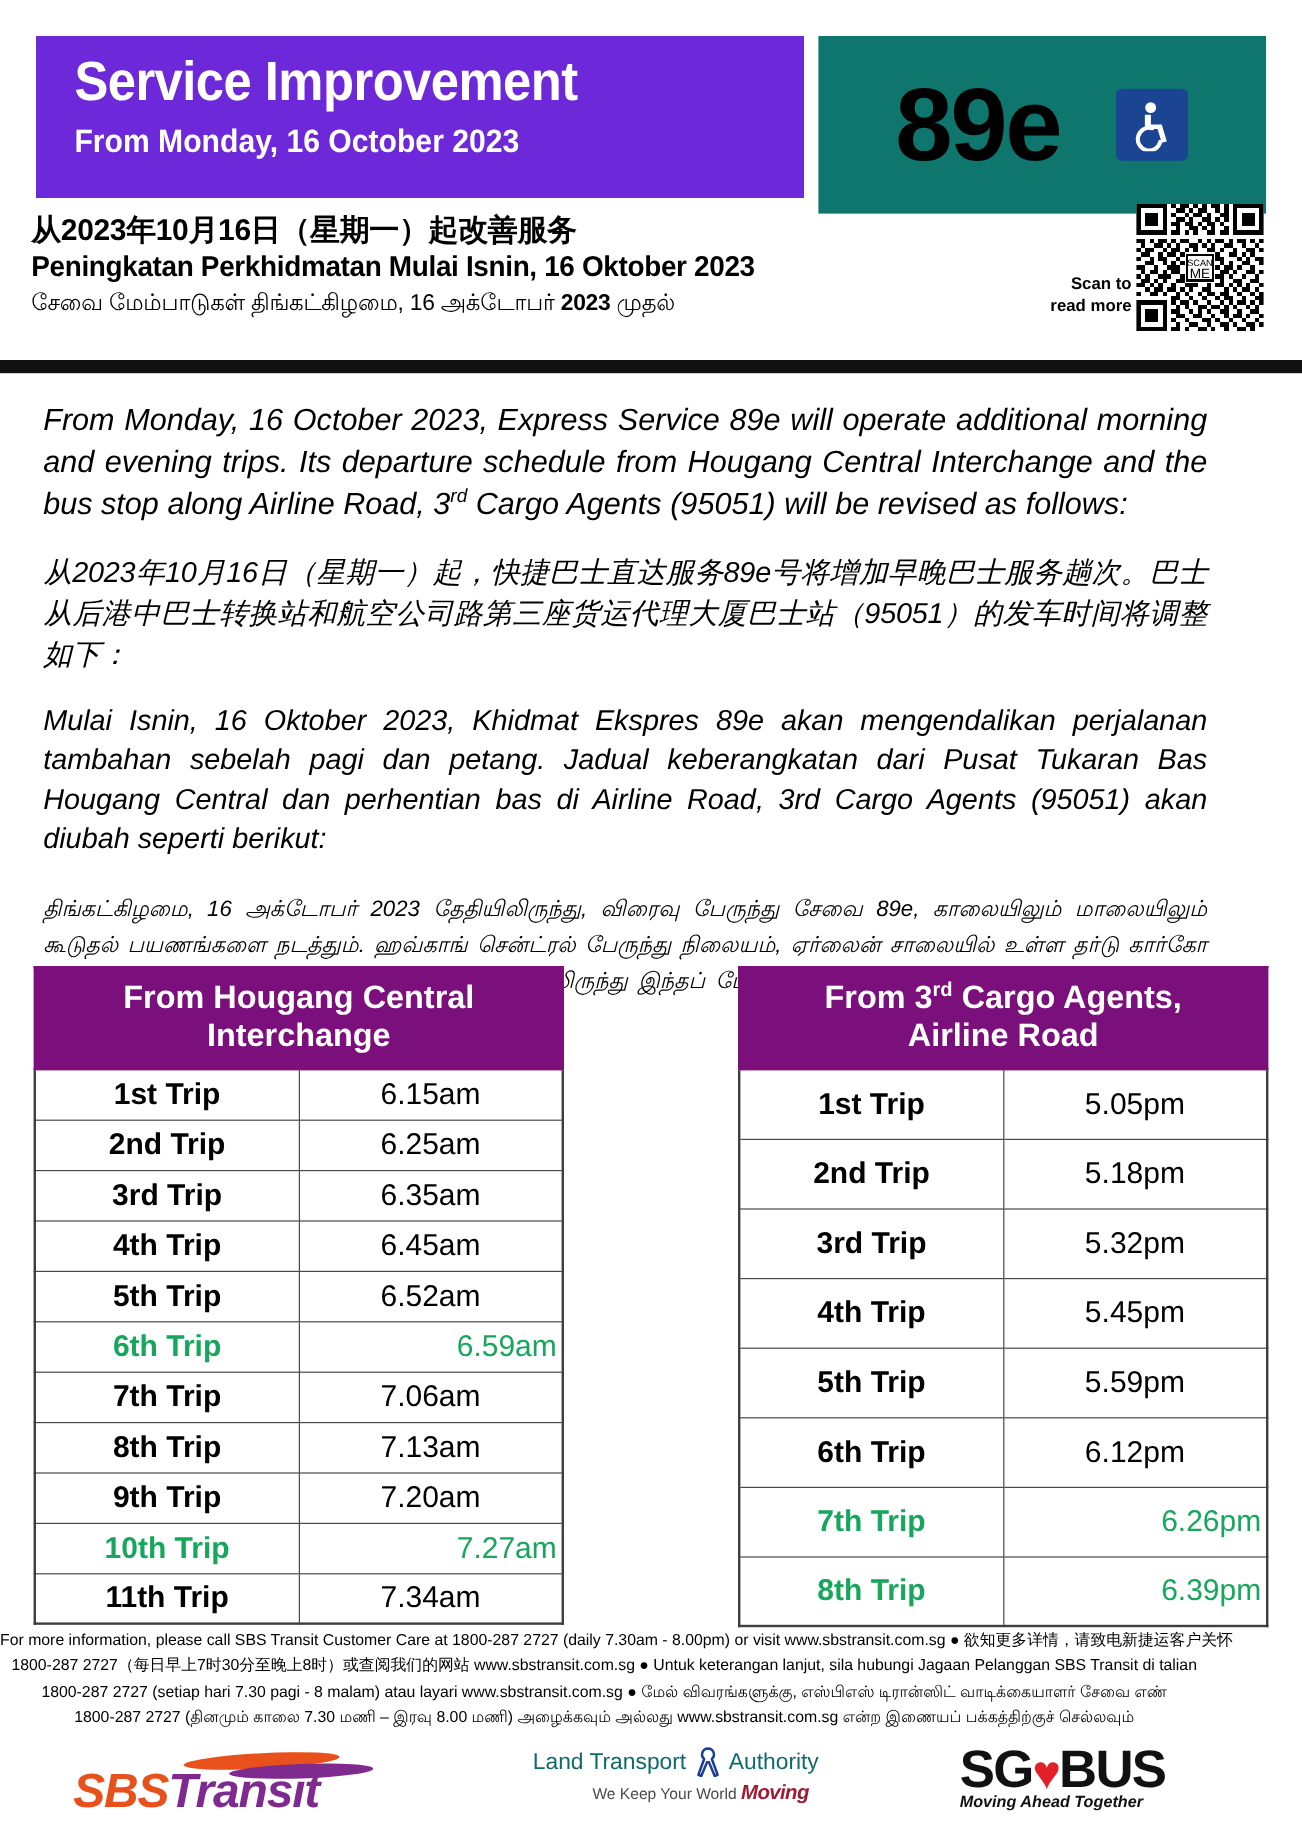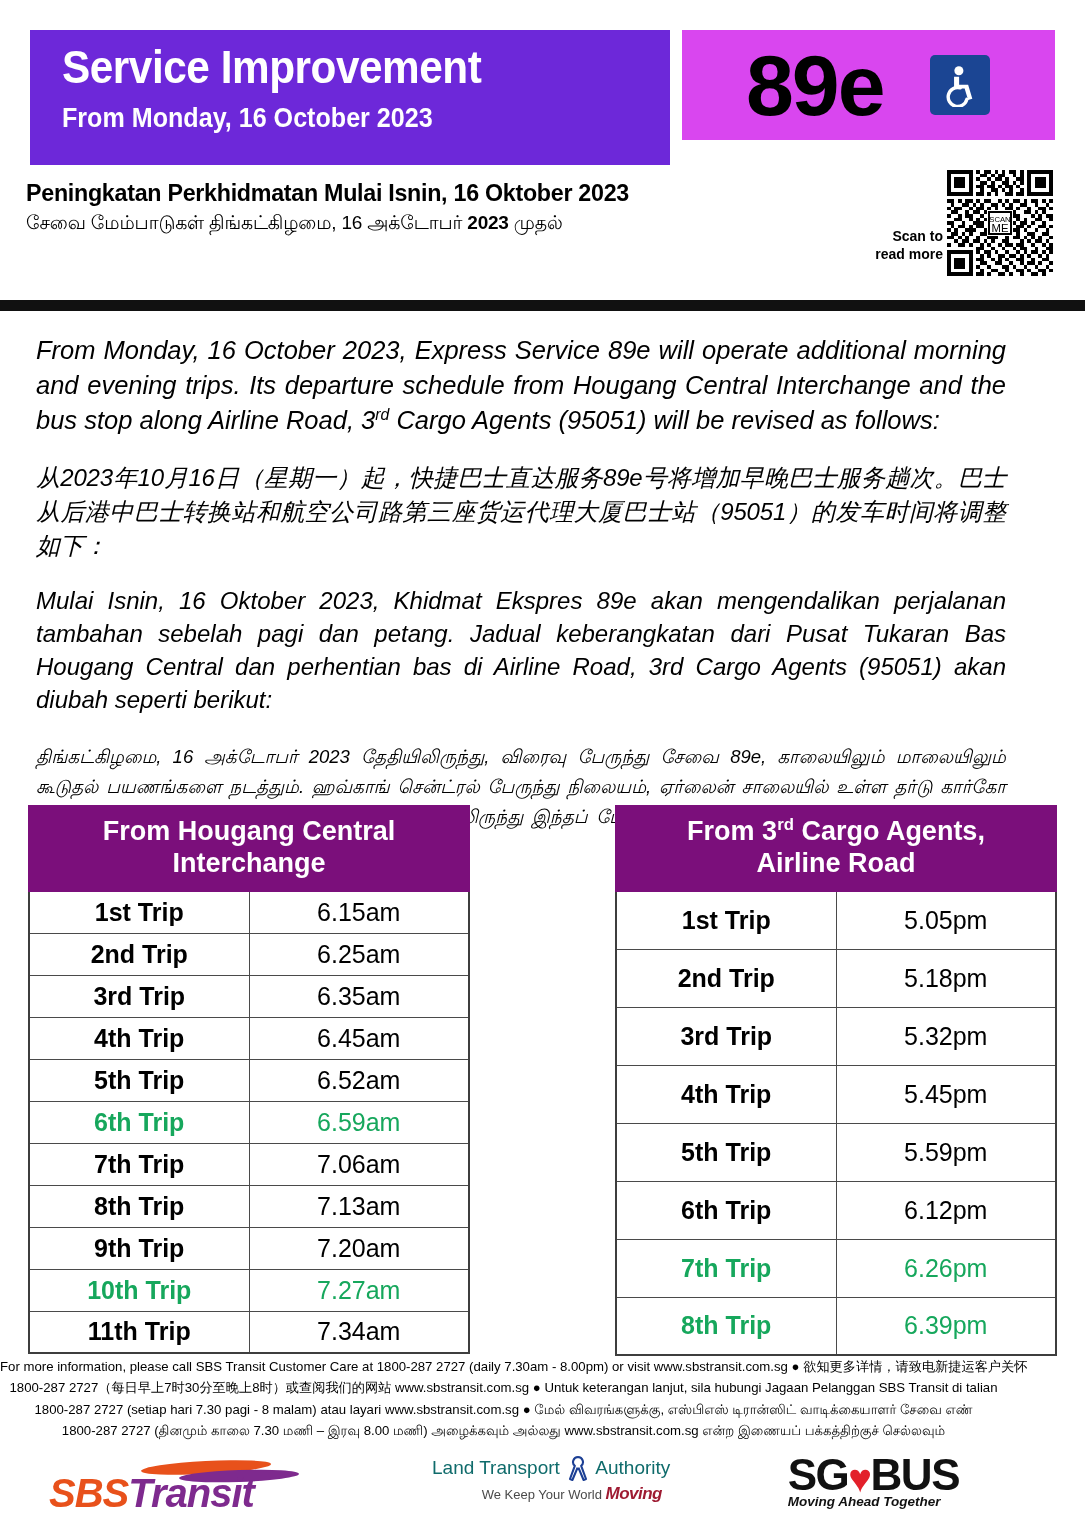--- a/index.html
+++ b/index.html
@@ -28,22 +28,22 @@
     transform:scaleX(0.92);transform-origin:left center;
     white-space:nowrap;
   }
   .banner-sub{
     font-size:27px;font-weight:bold;line-height:1.05;
     margin-top:12px;
     transform:scaleX(0.93);transform-origin:left center;
     white-space:nowrap;
   }
   .svcbox{
-    position:absolute;left:682px;top:30px;width:373px;height:110px;
-    background:#d946ef;
+    position:absolute;left:682px;top:30px;width:373px;height:148px;
+    background:#0f766e;
     display:flex;align-items:center;
   }
   .svcnum{
     font-size:86px;font-weight:bold;line-height:1;
     color:#000;margin-left:64px;letter-spacing:-2px;
   }
   .wheelchair{
     margin-left:46px;width:60px;height:60px;background:#1b4593;
     border-radius:5px;display:flex;align-items:center;justify-content:center;
   }
@@ -108,32 +108,32 @@
   table.sched td{
     border:1.6px solid #4a4a4a;
     font-size:25px;text-align:center;
     box-sizing:border-box;
   }
   table.sched td.trip{font-weight:bold;width:50%;}
   table.sched td.time{font-weight:normal;width:50%;}
   .t-left td{height:42px;padding:2px 4px;}
   .t-right td{height:58px;padding:2px 4px;}
   tr.hl td{color:#16a75c;font-weight:bold;}
-  tr.hl td.time{font-weight:normal;}
+  tr.hl td.time{font-weight:normal;text-align:right;}
 
   
   .footnote{
     position:absolute;left:0;top:1356px;width:1007px;
     text-align:center;
   }
   .fn-line{font-size:13.2px;line-height:1.62;white-space:nowrap;}
   .fn-ta{font-size:13.2px;line-height:1.62;white-space:nowrap;}
 
   .logos{
-    position:absolute;left:4px;top:1445px;width:1013px;height:91px;
+    position:absolute;left:16px;top:1445px;width:1013px;height:91px;
   }
   .logo-sbs{position:absolute;left:45px;top:12px;}
   .sbs-text{font-size:40px;font-weight:bold;font-style:italic;letter-spacing:-1px;line-height:1;}
   .sbs-a{color:#e8511b;}
   .sbs-b{color:#7e2a8e;}
   .sbs-swoosh{position:absolute;left:92px;top:4px;width:130px;height:13px;
     background:#e8511b;border-radius:50%;transform:rotate(-3deg);}
   .sbs-swoosh2{position:absolute;left:130px;top:13px;width:120px;height:12px;
     background:#7e2a8e;border-radius:50%;transform:rotate(-2deg);}
 
@@ -165,20 +165,21 @@
       <div class="wheelchair">
         <svg viewBox="0 0 40 40" width="44" height="44" aria-hidden="true">
           <circle cx="19" cy="7" r="4.1" fill="#fff"></circle>
           <path d="M14.6 12.4 L14.6 23.2 L24.2 23.2 L27.4 33.6 L31.2 32.6 L27.4 19.8 L19.2 19.8 L19.2 12.4 Z" fill="#fff"></path>
           <path d="M20.2 22.6 a8.6 8.6 0 1 0 6.0 10.4" fill="none" stroke="#fff" stroke-width="3.1" stroke-linecap="round"></path>
         </svg>
       </div>
     </div>
 
     <div class="langlines">
+      <div class="lang-zh">从2023年10月16日（星期一）起改善服务</div>
       <div class="lang-ms">Peningkatan Perkhidmatan Mulai Isnin, 16 Oktober 2023</div>
       <div class="lang-ta"><span>சேவை மேம்பாடுகள் திங்கட்கிழமை, 16 அக்டோபர் </span><b>2023</b><span> முதல்</span></div>
     </div>
 
     <div class="qrblock">
       <div class="scanlbl">
         <div>Scan to</div>
         <div>read more</div>
       </div>
       <div class="qrimg">

